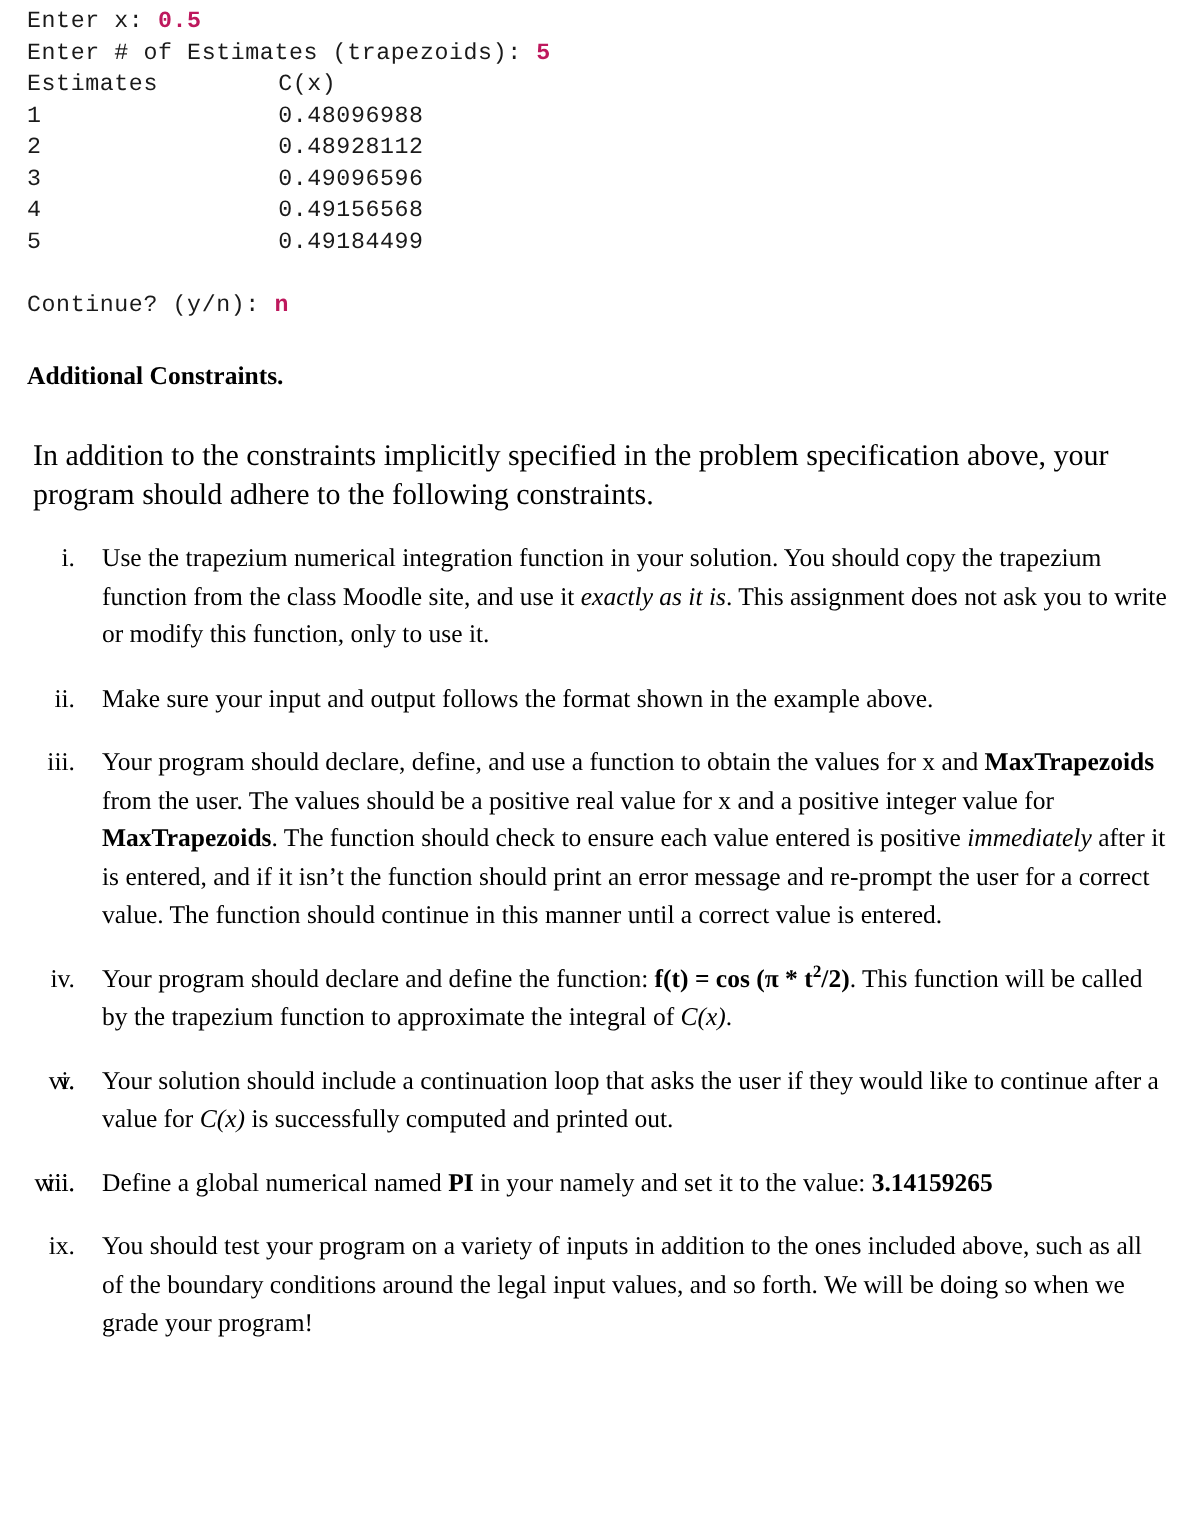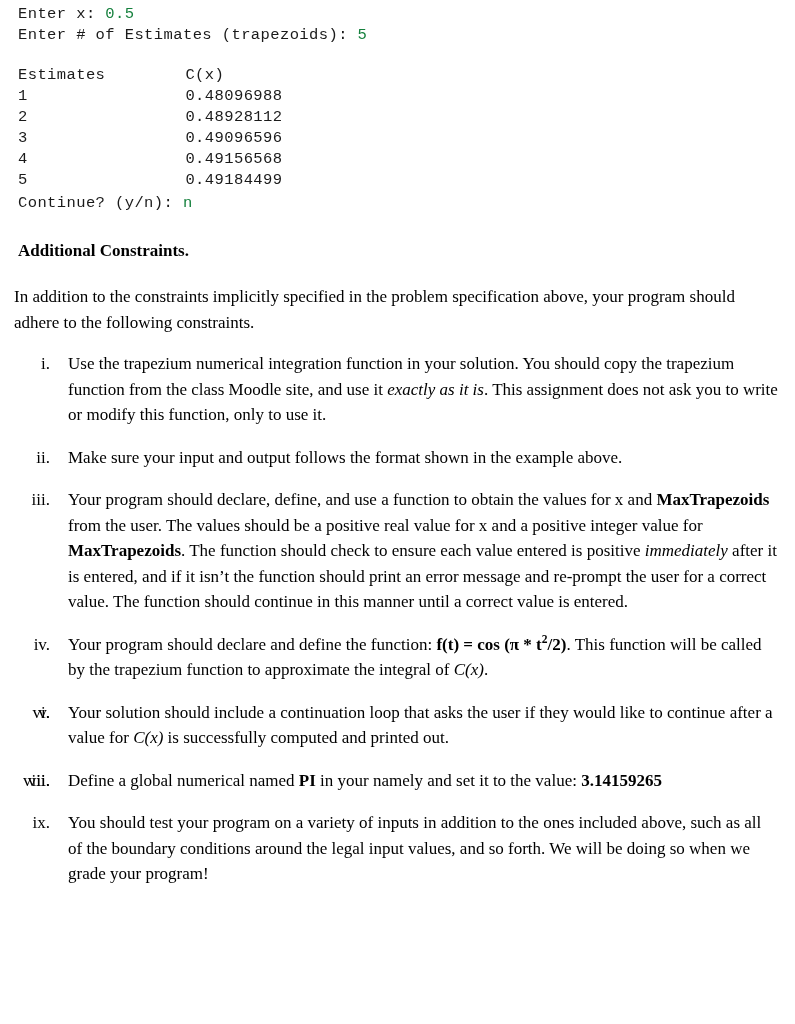--- a/index.html
+++ b/index.html
@@ -22,45 +22,45 @@
     left: 18px;
     top: 4px;
     font-family: "Liberation Mono", "DejaVu Sans Mono", monospace;
     font-size: 15.5px;
     line-height: 21px;
     white-space: pre;
     letter-spacing: 0.4px;
     color: #1a1a1a;
   }
   .terminal .val {
-    font-weight: normal;
-    color: #15803d;
+    font-weight: bold;
+    color: #be185d;
   }
   .term-line { display: block; height: 21px; }
   .term-blank { display: block; height: 21px; }
-  .term-col-a { display: inline-block; width: 18ch; margin-top: 19px; }
+  .term-col-a { display: inline-block; width: 18ch; }
 
   
   .doc {
     position: absolute;
     left: 0;
     top: 240px;
     width: 795px;
   }
   .doc-heading {
     margin: 0;
     padding: 0 0 0 18px;
     font-size: 17px;
     font-weight: bold;
     line-height: 22px;
   }
   .doc-intro {
-    margin: 0;
+    margin: 8px;
     padding: 22px 18px 0 14px;
-    font-size: 17px;
+    font-size: 20px;
     line-height: 25.5px;
     width: 760px;
     box-sizing: border-box;
   }
 
   ol.constraints {
     list-style: none;
     margin: 0;
     padding: 0;
     position: relative;

